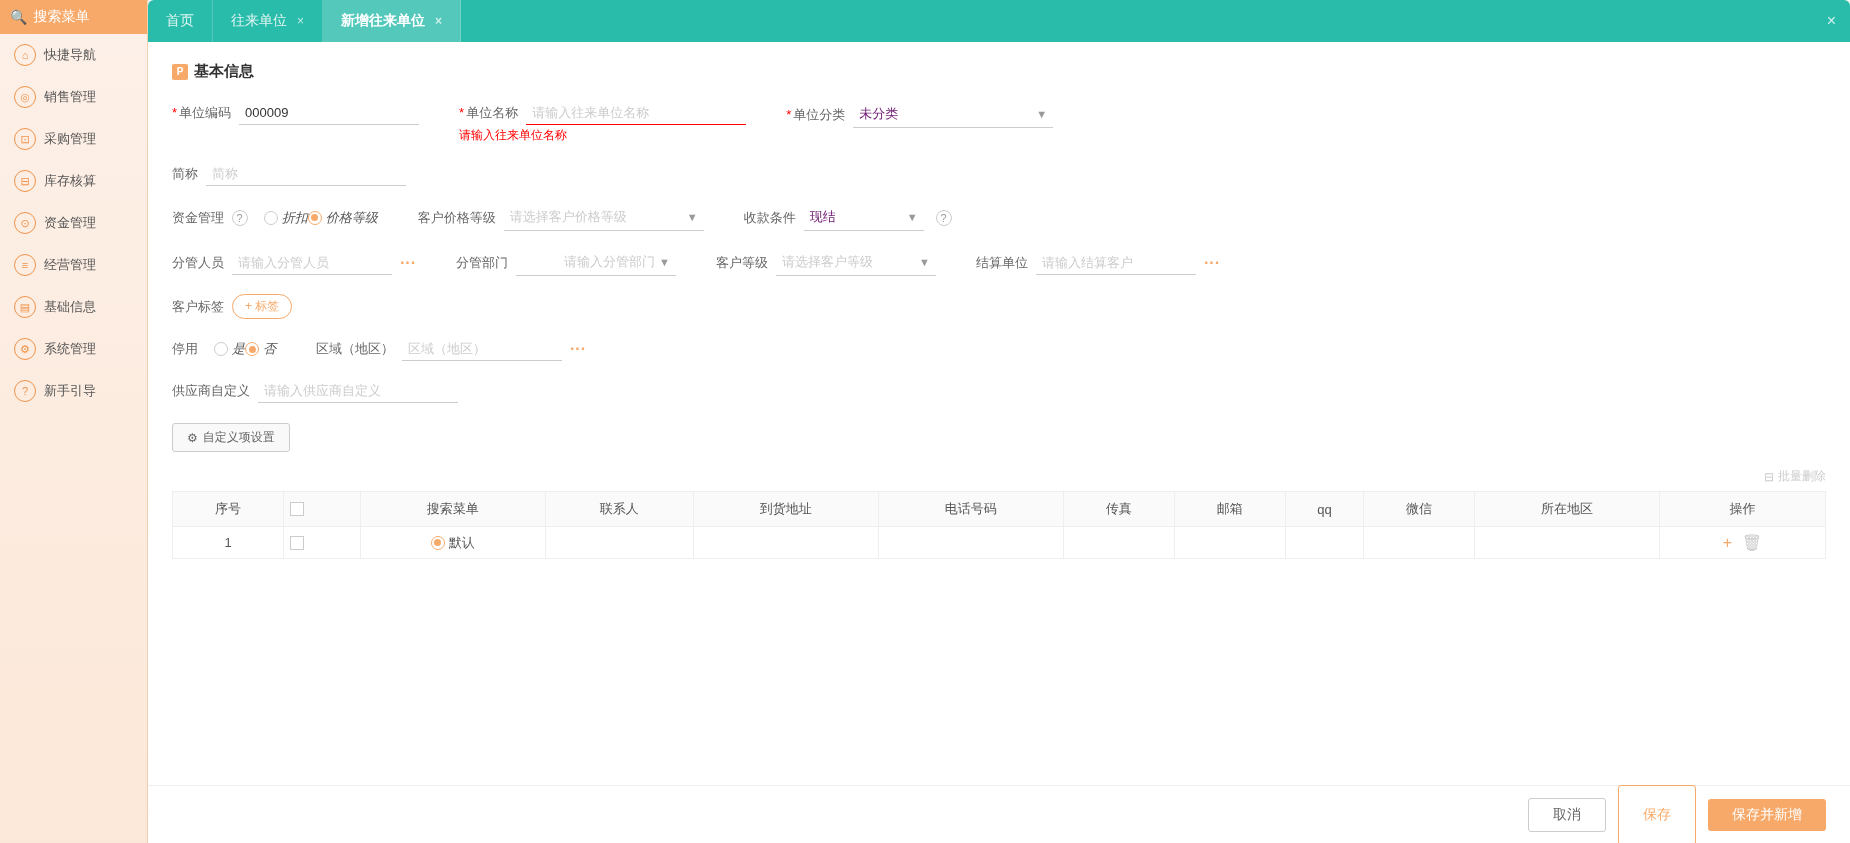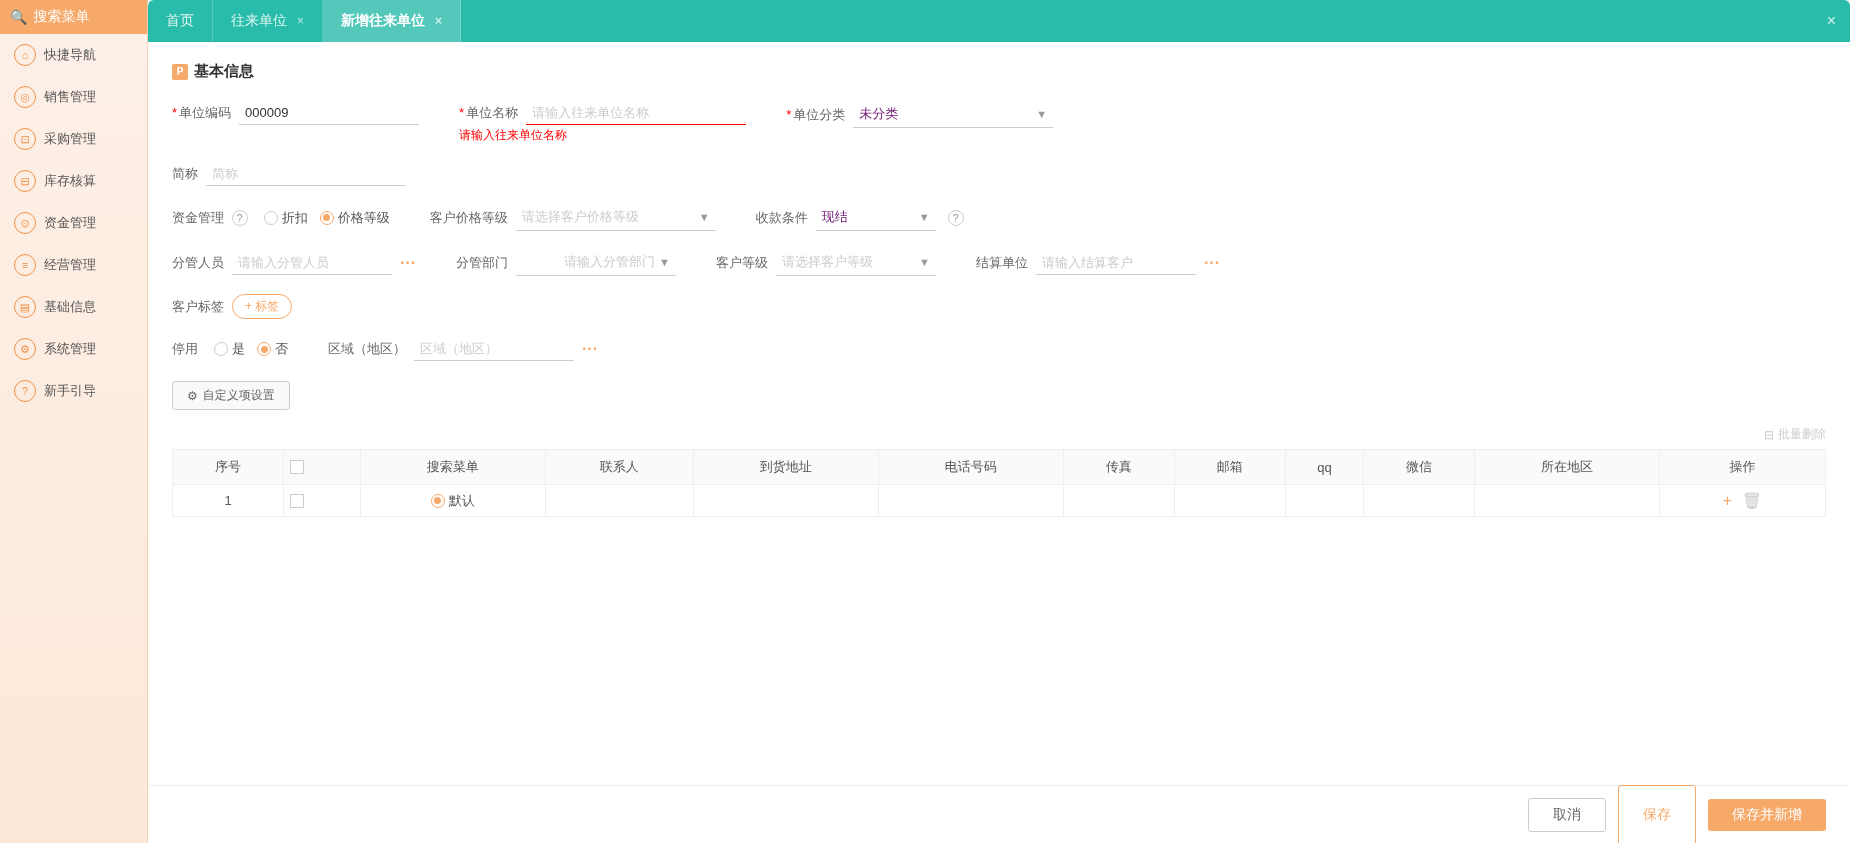--- a/index.html
+++ b/index.html
@@ -212,21 +212,21 @@
       color: #fff;
       border-color: #f7a96a;
     }
     .type-btn:first-child { border-radius: 3px 0 0 3px; }
     .type-btn:last-child { border-radius: 0 3px 3px 0; }
 
     
     .radio-group {
       display: flex;
       align-items: flex-end;
-      gap: 12px;
+      font-style: italic;
     }
     .radio-item {
       display: flex;
       align-items: center;
       gap: 4px;
       cursor: pointer;
       font-size: 13px;
       color: #555;
     }
     .radio-outer {
@@ -599,20 +599,26 @@
             </div>
           </div>
         </div>
         <div class="form-field">
           <span class="form-label">区域（地区）</span>
           <input class="form-input" type="text" style="width: 160px;" placeholder="区域（地区）">
           <span class="more-dots">···</span>
         </div>
       </div>
 
+      <div class="form-row">
+        <div class="form-field">
+          <span class="form-label">供应商自定义</span>
+          <input class="form-input" type="text" style="width: 200px;" placeholder="请输入供应商自定义">
+        </div>
+      </div>
 
     </div>
 
     <div style="margin-top:20px;">
       <button class="custom-btn">
         <span>⚙</span>
         <span>自定义项设置</span>
       </button>
     </div>
 

